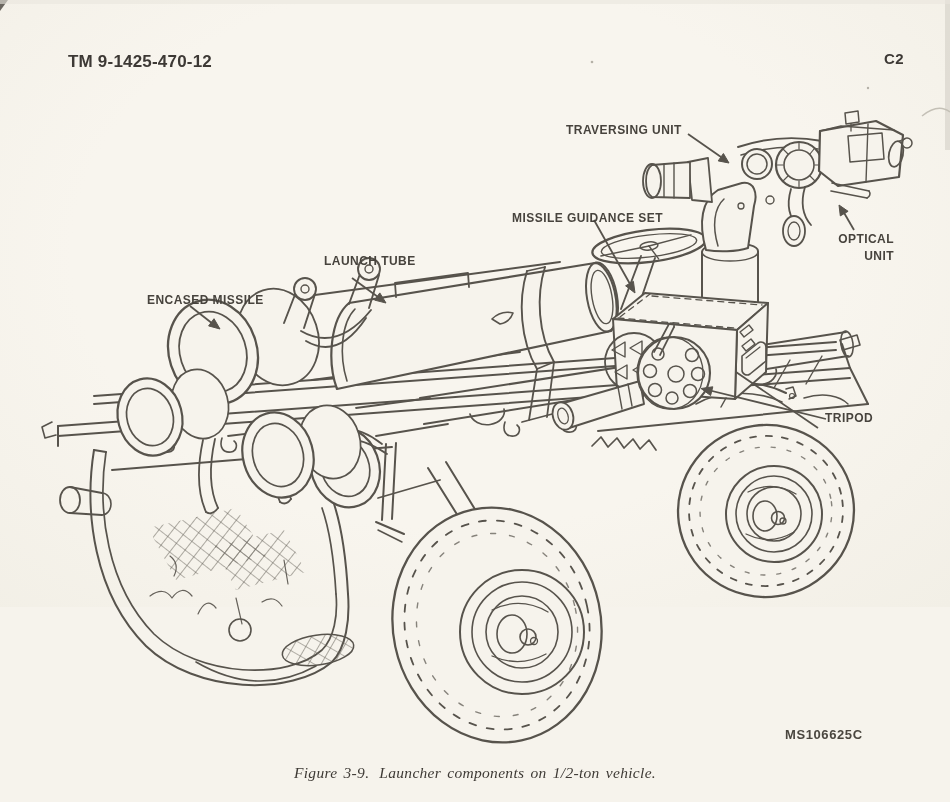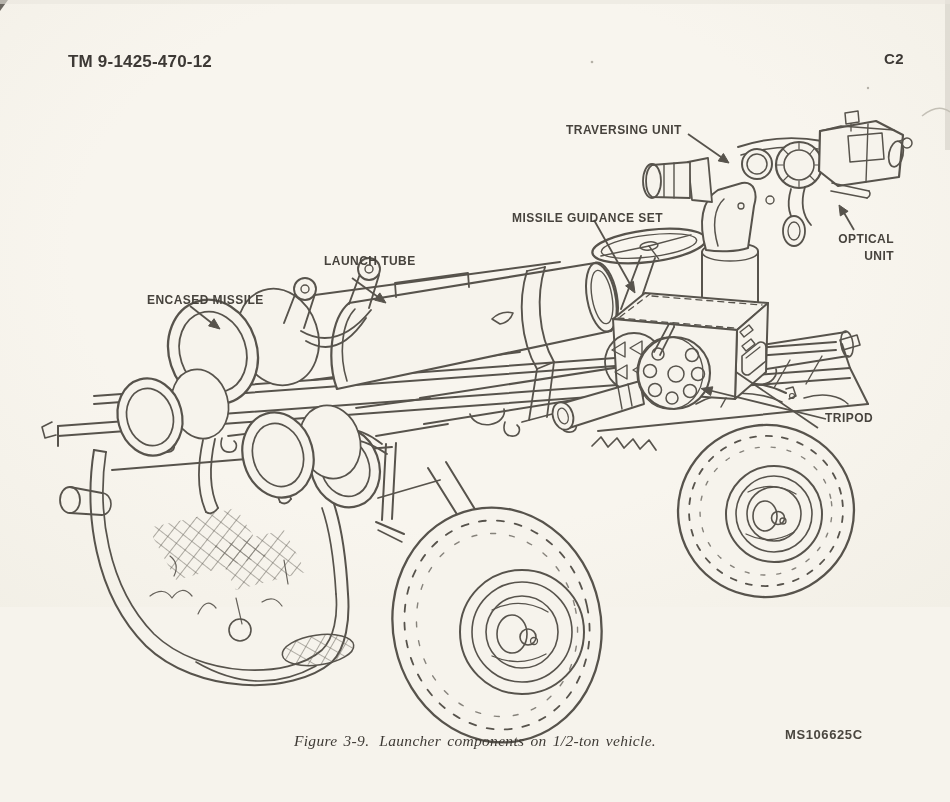--- a/index.html
+++ b/index.html
@@ -21,21 +21,21 @@
   .callout{
     position:absolute;font-weight:700;font-size:12px;color:#47433d;
     letter-spacing:.45px;white-space:nowrap;
   }
   .callout.center{text-align:center;white-space:normal;line-height:1.4;}
   .drawing-number{
     position:absolute;left:785px;top:727px;font-weight:700;font-size:13px;
     color:#4a463f;letter-spacing:.6px;
   }
   .caption{
-    position:absolute;left:0;top:732px;width:950px;text-align:center;
+    position:absolute;left:0;top:764px;width:950px;text-align:center;
     font-family:"Liberation Serif",serif;font-style:italic;font-size:15.5px;
     color:#3e3a35;letter-spacing:.3px;word-spacing:2px;
   }
   .caption .cap-pre{padding-right:10px;}
   svg.art{position:absolute;left:0;top:0;}
   svg .ink{stroke:#57534c;fill:none;stroke-linecap:round;stroke-linejoin:round;}
   svg .paper{fill:#f6f3ec;}
 </style>
 </head>
 <body>

